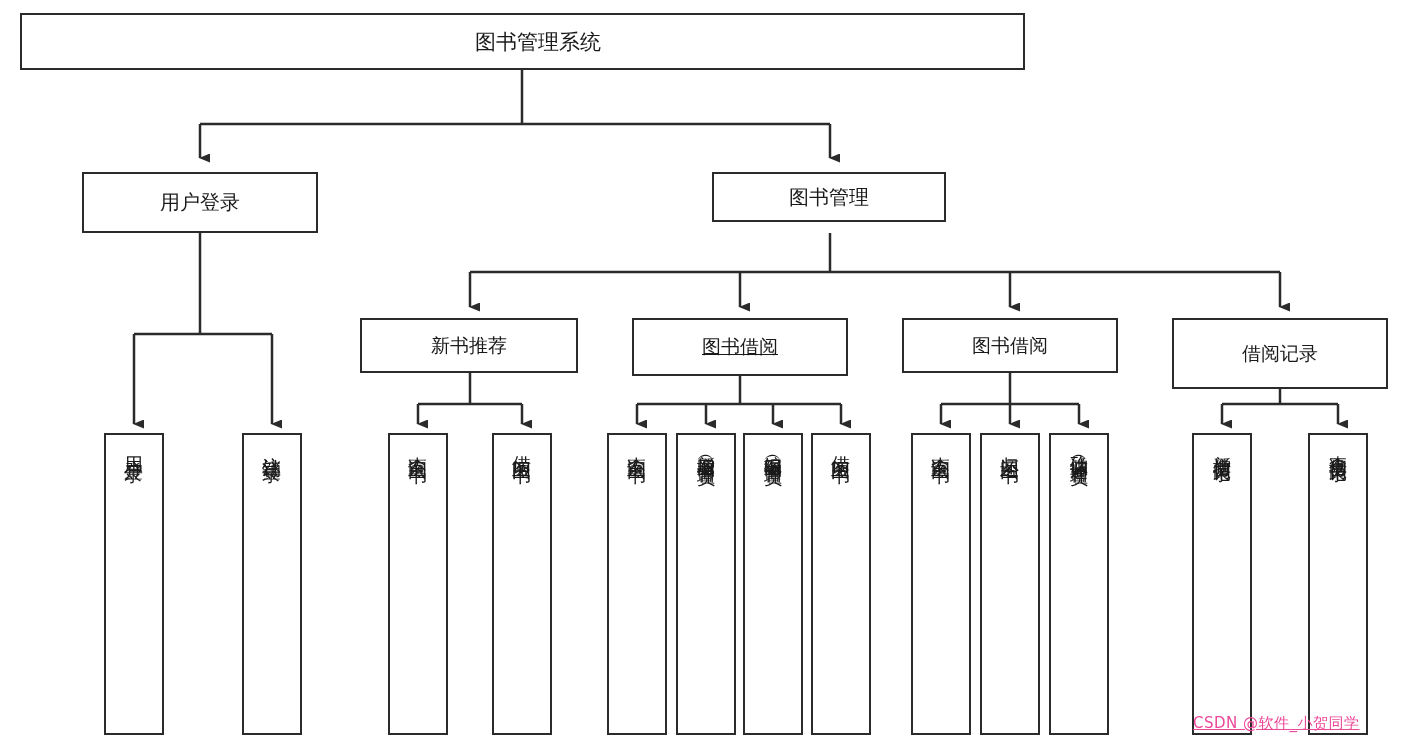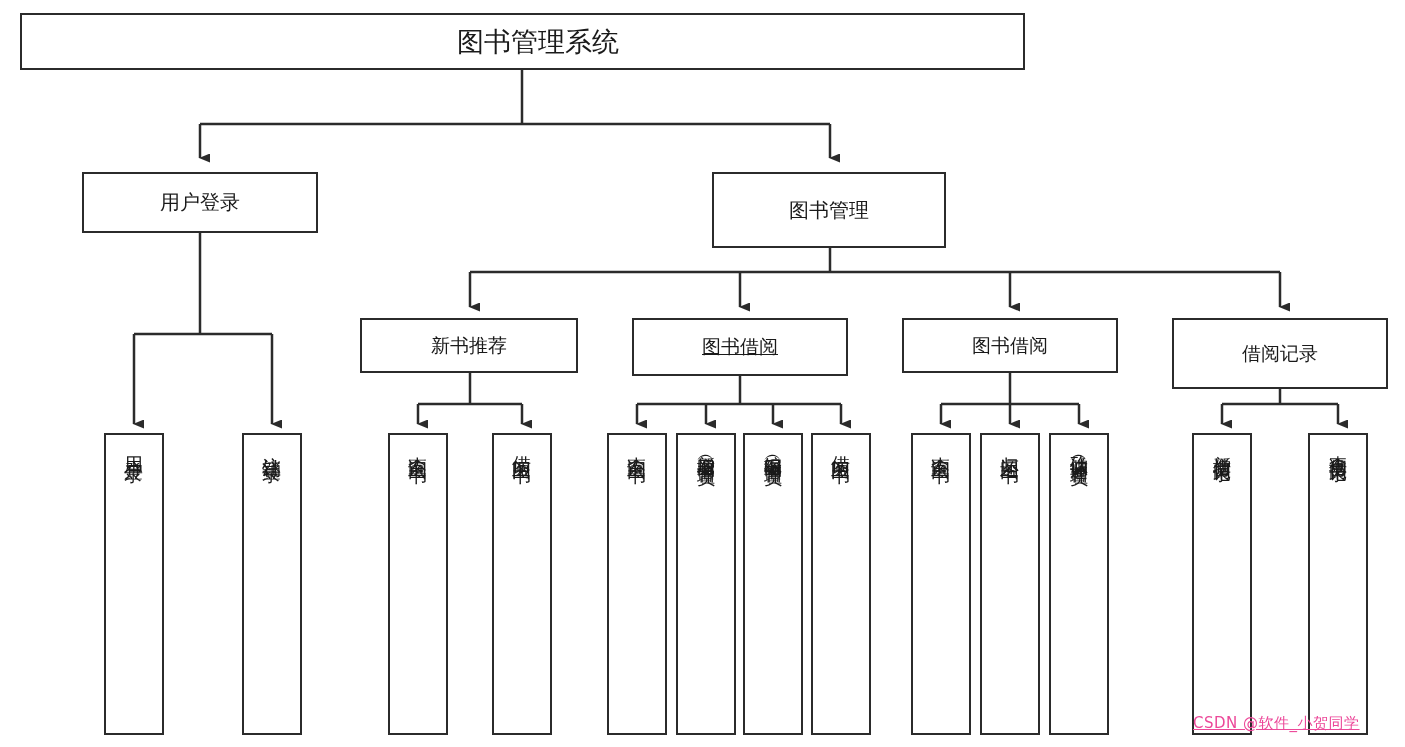--- a/index.html
+++ b/index.html
@@ -31,21 +31,21 @@
     box-sizing: border-box;
     background: #ffffff;
     border: 2.5px solid #2b2b2b;
     display: flex;
     align-items: center;
     justify-content: center;
     text-align: center;
     color: #1a1a1a;
   }
   .node.root {
-    font-size: 27px;
+    font-size: 21px;
     padding-left: 31px;
   }
   .node.level2 {
     font-size: 20px;
   }
   .node.level3 {
     font-size: 19px;
     text-align: center;
   }
   .node.leaf {
@@ -128,21 +128,21 @@
       <path d="M 1280,373 L 1280,404"></path>
       <path d="M 1222,404 L 1338,404"></path>
       <path d="M 1222,404 L 1222,424" marker-end="url(#arrowhead)"></path>
       <path d="M 1338,404 L 1338,424" marker-end="url(#arrowhead)"></path>
     </g>
   </svg>
 
   <div class="node root" style="left:20px; top:13px; width:1005px; height:57px;">图书管理系统</div>
 
   <div class="node level2" style="left:82px; top:172px; width:236px; height:61px;">用户登录</div>
-  <div class="node level2" style="left:712px; top:172px; width:234px; height:76px;">图书管理</div>
+  <div class="node level2" style="left:712px; top:172px; width:234px; height:50px;">图书管理</div>
 
   <div class="node level3" style="left:360px; top:318px; width:218px; height:55px;">新书推荐</div>
   <div class="node level3" style="left:632px; top:318px; width:216px; height:58px;text-decoration:underline;">图书借阅</div>
   <div class="node level3" style="left:902px; top:318px; width:216px; height:55px;">图书借阅</div>
   <div class="node level3" style="left:1172px; top:318px; width:216px; height:71px;">借阅记录</div>
 
   <div class="node leaf" style="left:104px; top:433px; width:60px; height:302px;">
     <span class="vlabel">用户登录</span>
   </div>
   <div class="node leaf" style="left:242px; top:433px; width:60px; height:302px;">

